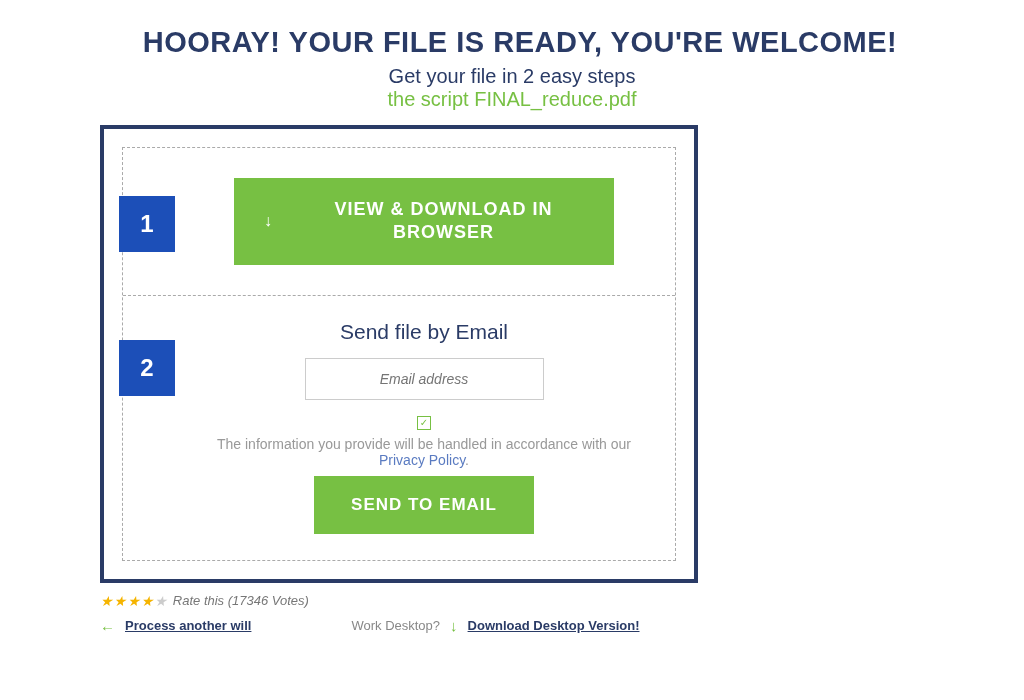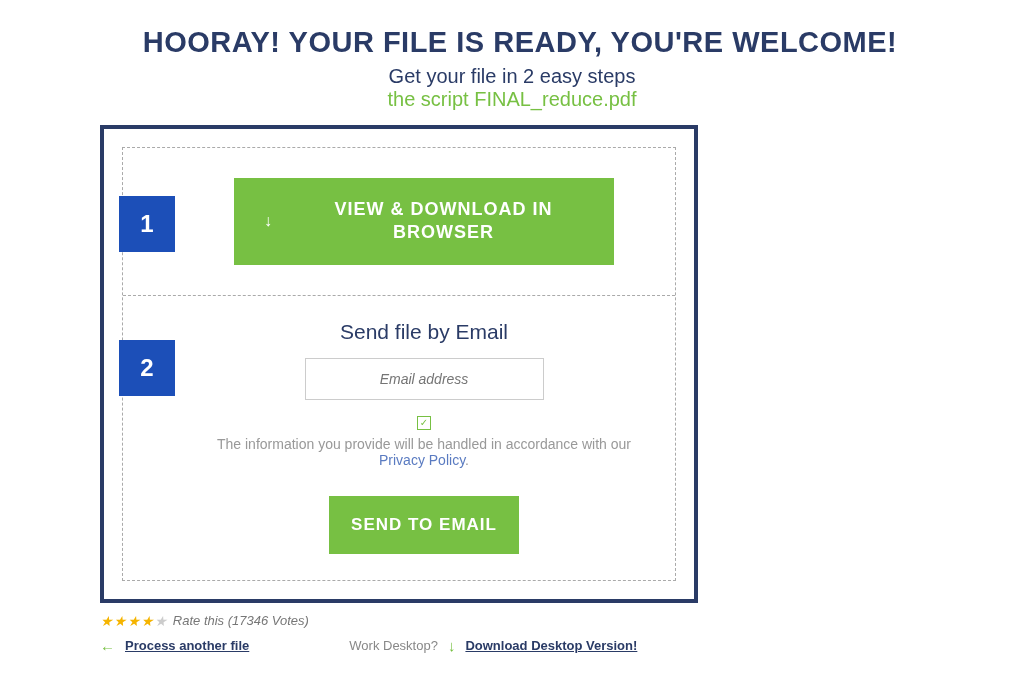--- a/index.html
+++ b/index.html
@@ -130,22 +130,22 @@
   .privacy-row {
     margin-top: 6px;
     font-size: 14px;
     color: #999;
   }
   .privacy-row a {
     color: #5a7bc1;
     text-decoration: none;
   }
   .btn-send {
-    margin-top: 28px;
-    width: 190px;
+    margin-top: 8px;
+    width: 220px;
     padding: 18px 10px;
     font-size: 17px;
   }
   .below {
     margin: 10px 0 0 100px;
     width: 598px;
     font-size: 13px;
   }
   .rate-row {
     display: flex;
@@ -222,19 +222,19 @@
       <span class="star">★</span>
       <span class="star">★</span>
       <span class="star">★</span>
       <span class="star">★</span>
       <span class="star empty">★</span>
     </span>
     <span>Rate this (17346 Votes)</span>
   </div>
   <div class="links-row">
     <span class="arrow-left">←</span>
-    <a class="link-blue">Process another file</a>
+    <a class="link-blue">Process another will</a>
     <span class="spacer"></span>
     <span class="offline-label">Work Desktop?</span>
     <span class="arrow-down">↓</span>
     <a class="link-blue">Download Desktop Version!</a>
   </div>
 </div>
 
 </body></html>

